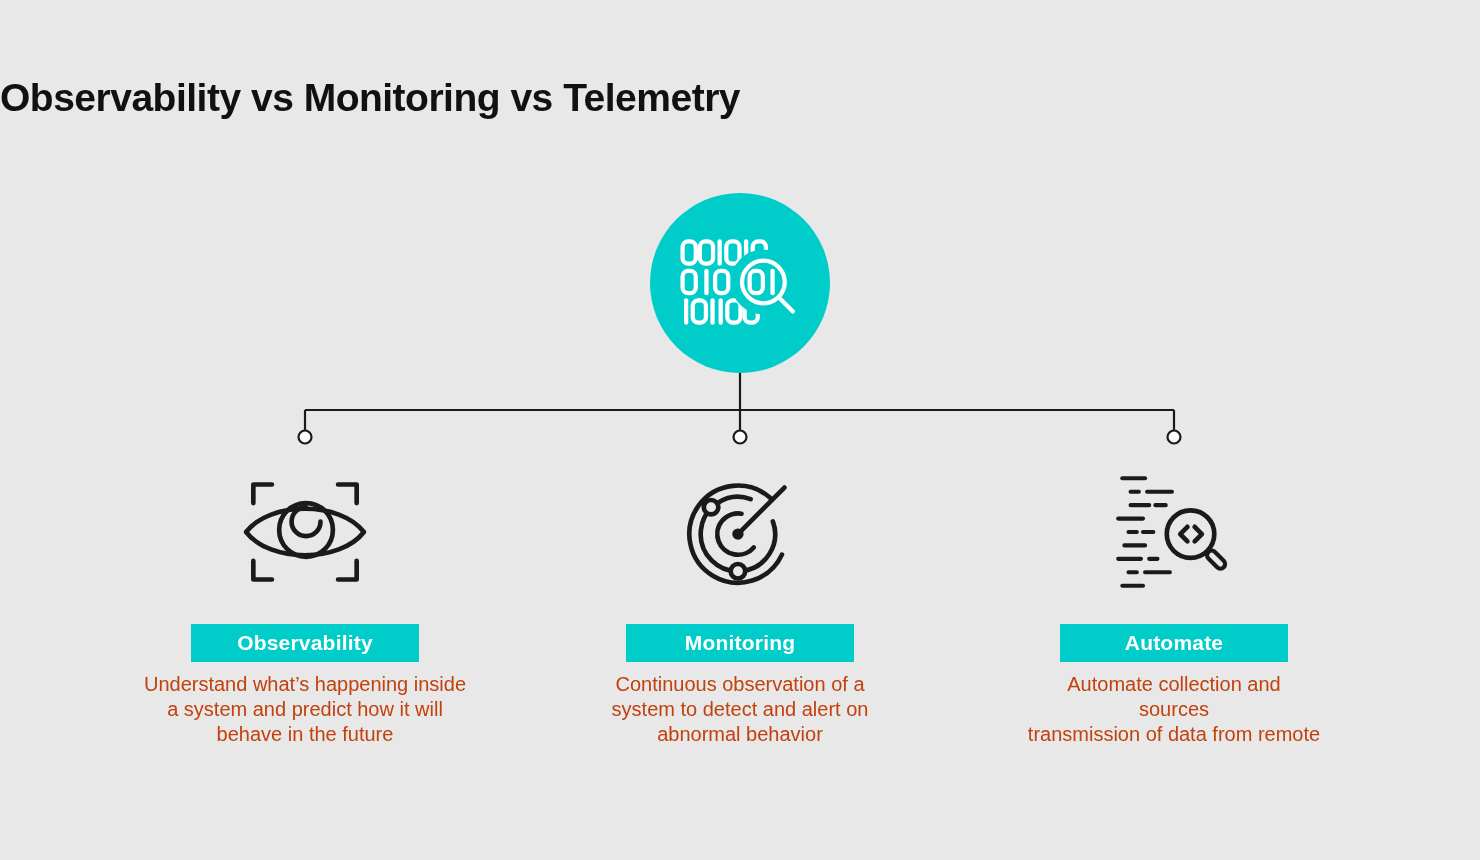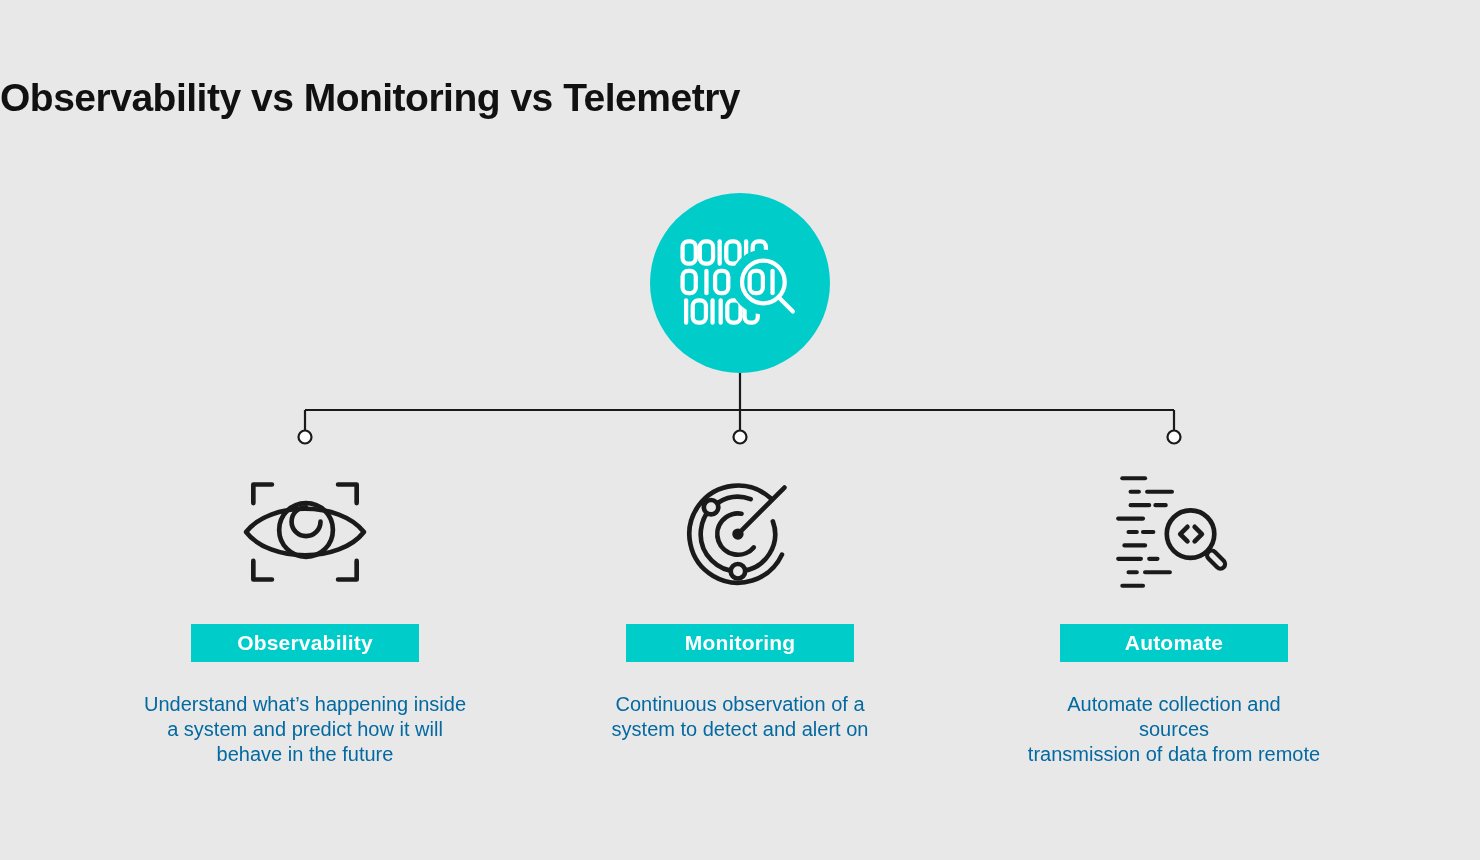--- a/index.html
+++ b/index.html
@@ -18,21 +18,21 @@
        background:var(--teal);display:flex;align-items:center;justify-content:center;}
   .connector{position:absolute;left:0;top:0;pointer-events:none;}
   .branch{position:absolute;top:470px;width:420px;display:flex;flex-direction:column;align-items:center;}
   .branch.b0{left:95px;}
   .branch.b1{left:530px;}
   .branch.b2{left:964px;}
   .branch-icon{width:124px;height:124px;}
   .chip{margin-top:30px;width:228px;height:38px;background:var(--teal);
         display:flex;align-items:center;justify-content:center;
         color:var(--white);font-size:21px;font-weight:700;letter-spacing:0.2px;}
-  .desc{margin-top:30px;text-align:center;font-size:20px;line-height:25px;color:#0369a1;}
+  .desc{margin-top:10px;text-align:center;font-size:20px;line-height:25px;color:#c2410c;}
   svg .stroke{stroke:var(--ink);stroke-width:4.5;fill:none;stroke-linecap:round;stroke-linejoin:round;}
   svg .wstroke{stroke:#FFFFFF;stroke-width:4.2;fill:none;stroke-linecap:round;stroke-linejoin:round;}
 </style>
 </head>
 <body>
 
 <div class="page">
 
   <h1 class="title">Observability vs Monitoring vs Telemetry</h1>
 
@@ -125,20 +125,21 @@
       <circle cx="58" cy="62" r="5.5" fill="#1A1A1A"></circle>
       <circle cx="32" cy="36" r="7" fill="#E8E8E8" stroke="#1A1A1A" stroke-width="4.5"></circle>
       <circle cx="58" cy="98" r="7" fill="#E8E8E8" stroke="#1A1A1A" stroke-width="4.5"></circle>
     </svg>
     <div class="chip">
       <span>Monitoring</span>
     </div>
     <div class="desc">
       <div>Continuous observation of a</div>
       <div>system to detect and alert on</div>
+      <div>abnormal behavior</div>
     </div>
   </div>
 
   <div class="branch b2">
     <svg class="branch-icon" viewBox="0 0 120 120">
       <g stroke="#1A1A1A" stroke-width="4" fill="none" stroke-linecap="round">
         <path d="M10,8 H32"></path>
         <path d="M18,21 H26 M34,21 H58"></path>
         <path d="M18,34 H36 M42,34 H52"></path>
         <path d="M6,47 H30"></path>

